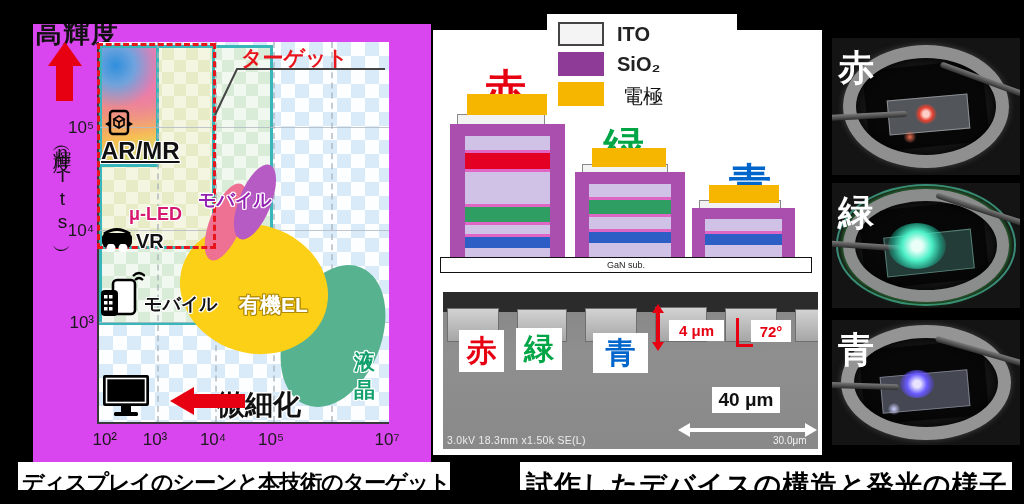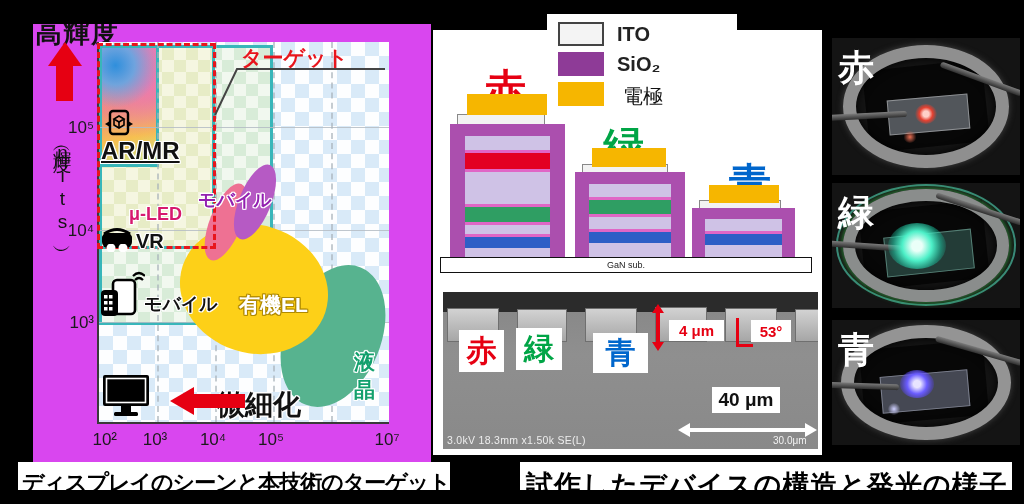--- a/index.html
+++ b/index.html
@@ -219,21 +219,21 @@
 
       <div class="abs" style="left:213px;top:16px;width:4px;height:37px;background:#e60012;"></div>
       <div class="abs" style="left:209px;top:12px;width:0;height:0;border-left:6px solid transparent;border-right:6px solid transparent;border-bottom:9px solid #e60012;"></div>
       <div class="abs" style="left:209px;top:50px;width:0;height:0;border-left:6px solid transparent;border-right:6px solid transparent;border-top:9px solid #e60012;"></div>
       <div class="whitebox b" style="left:226px;top:28px;width:55px;height:21px;font-size:15px;color:#e60012;">
           <span>4 μm</span>
         </div>
 
       <div class="abs" style="left:293px;top:26px;width:14px;height:26px;border-left:3px solid #e60012;border-bottom:3px solid #e60012;"></div>
       <div class="whitebox b" style="left:308px;top:28px;width:40px;height:22px;font-size:15px;color:#e60012;">
-          <span>53°</span>
+          <span>72°</span>
         </div>
 
       <div class="whitebox b" style="left:269px;top:95px;width:68px;height:26px;font-size:19px;color:#111;">
           <span>40 μm</span>
         </div>
 
       <div class="abs" style="left:246px;top:136px;width:116px;height:4px;background:#fff;"></div>
       <div class="abs" style="left:235px;top:131px;width:0;height:0;border-top:7px solid transparent;border-bottom:7px solid transparent;border-right:12px solid #fff;"></div>
       <div class="abs" style="left:362px;top:131px;width:0;height:0;border-top:7px solid transparent;border-bottom:7px solid transparent;border-left:12px solid #fff;"></div>
       <div class="abs" style="left:330px;top:143px;font-size:10px;color:#f2f2f2;">30.0μm</div>

